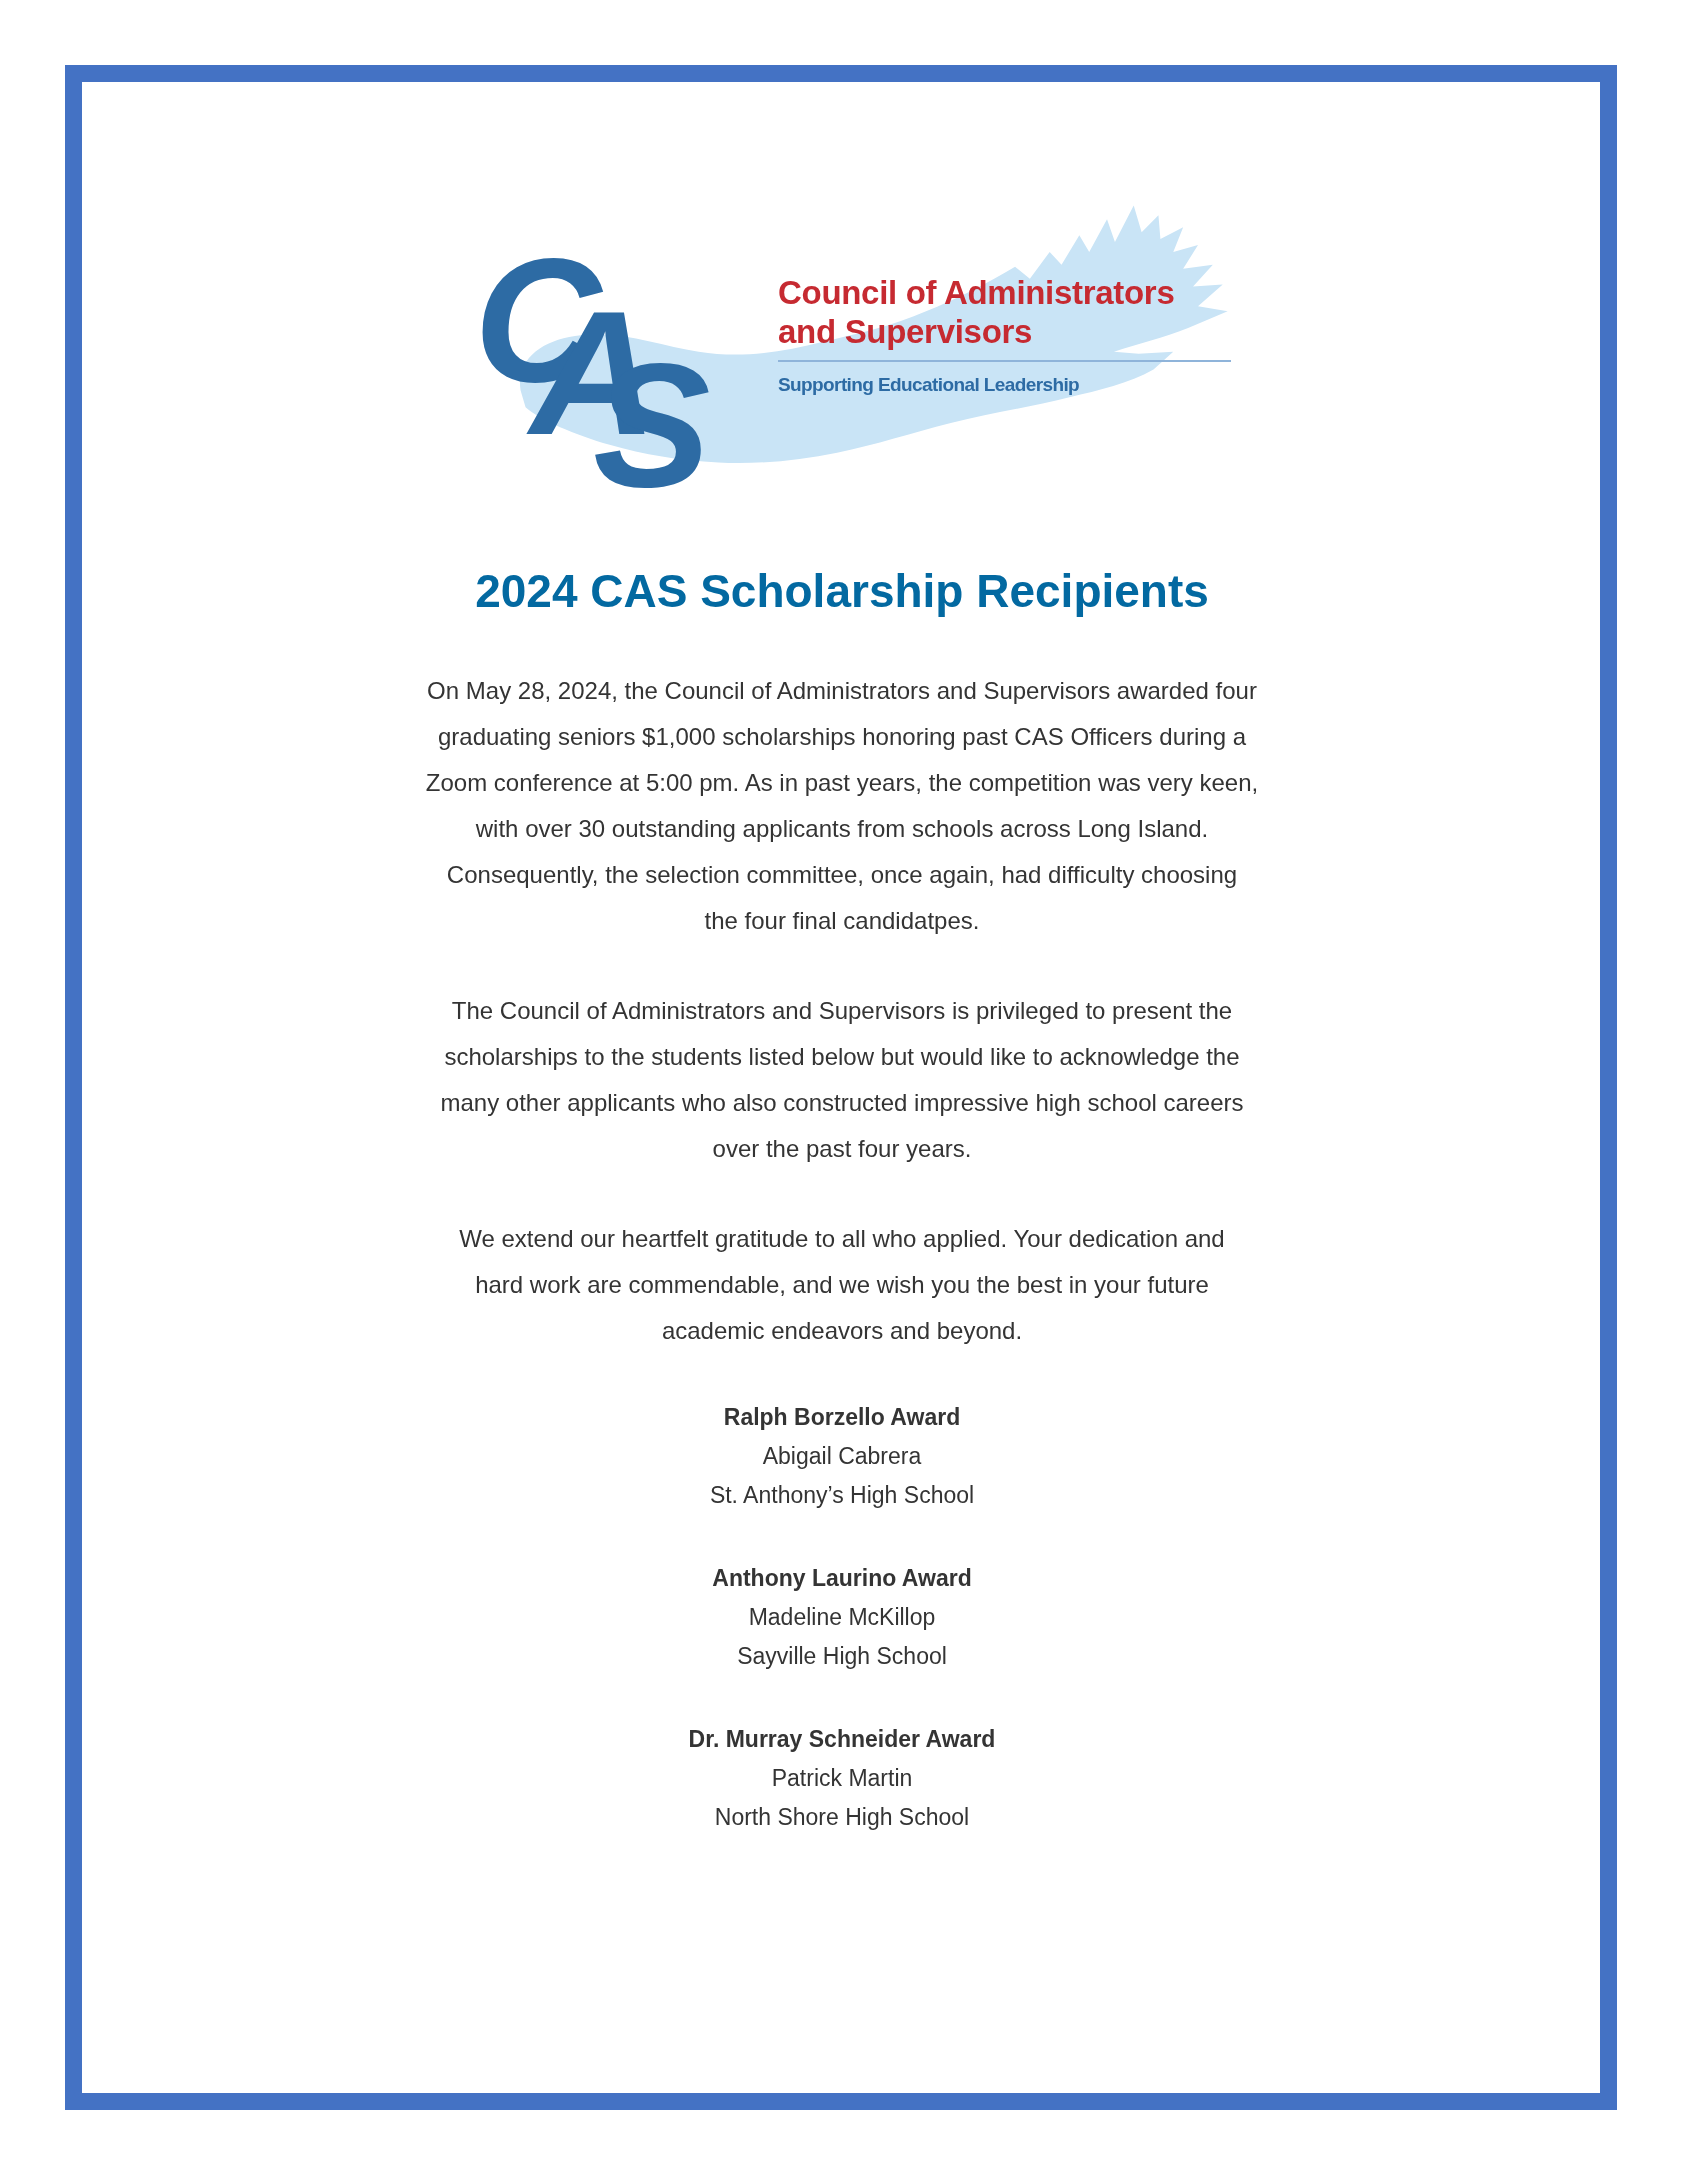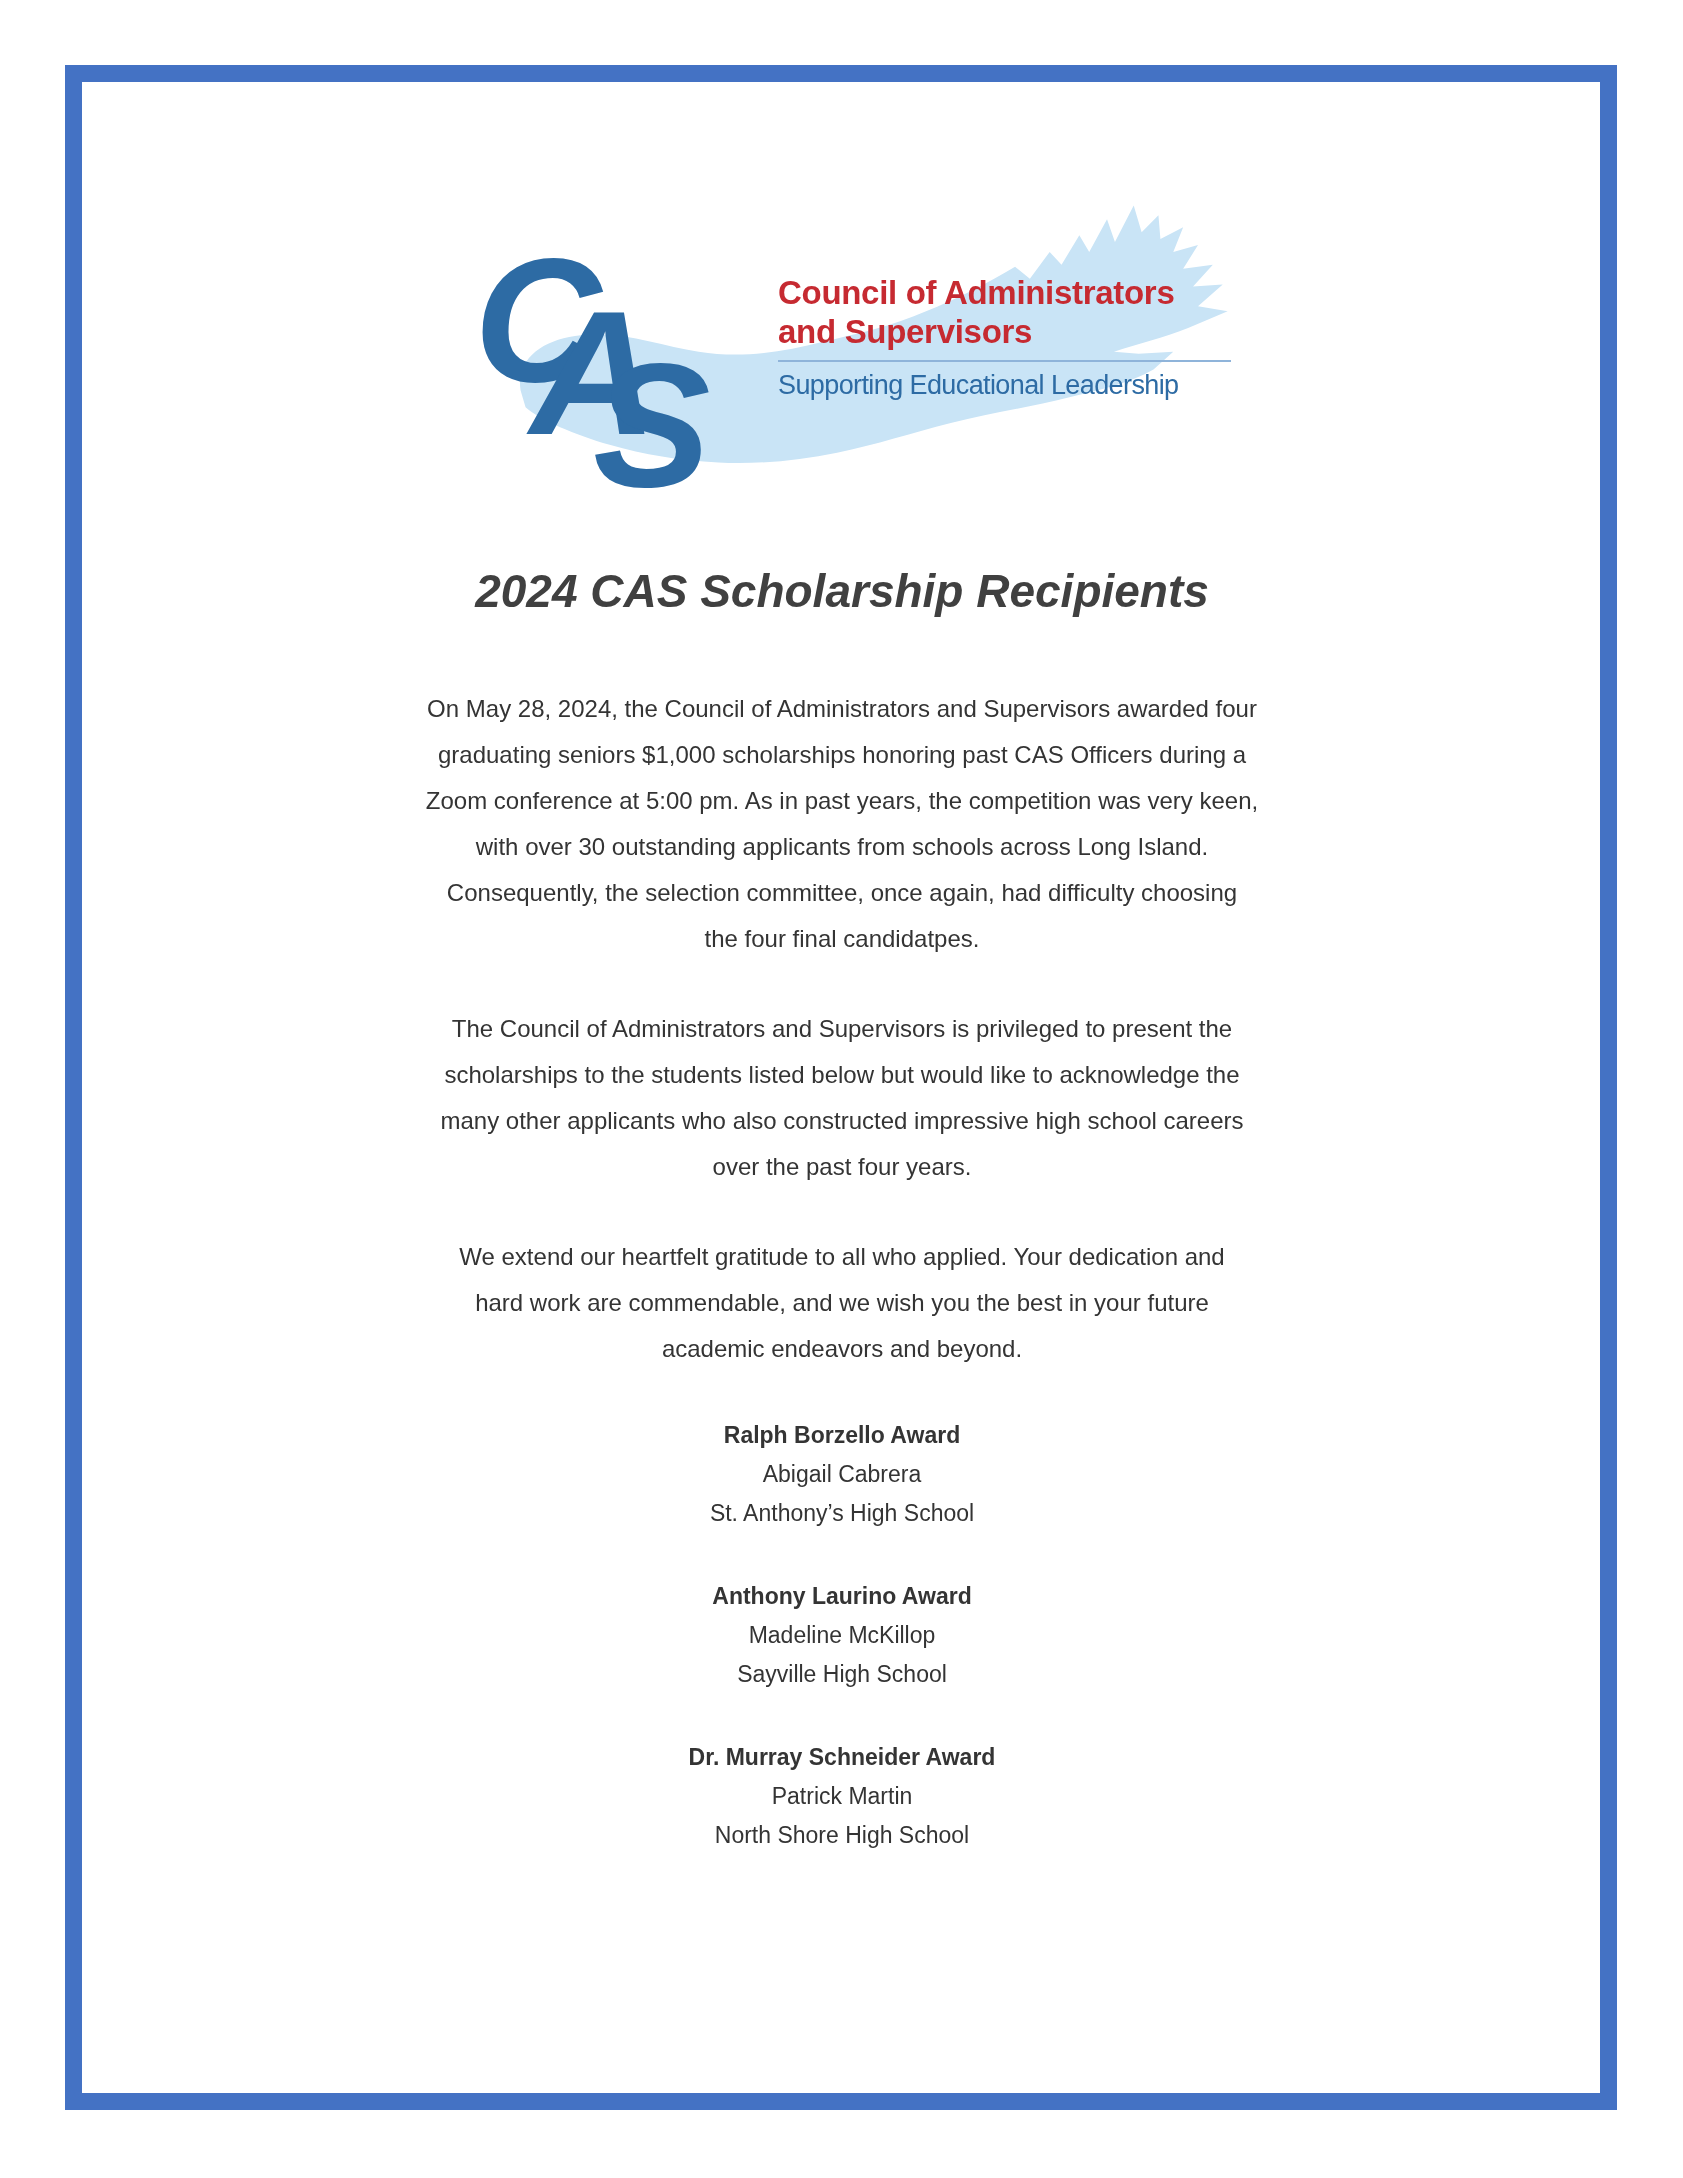--- a/index.html
+++ b/index.html
@@ -67,42 +67,41 @@
     letter-spacing: -0.3px;
   }
   .logo-rule {
     height: 2px;
     background: #8fb4da;
     width: 453px;
     margin: 9px 0 7px;
   }
   .tagline {
     color: #2d6ba4;
-    font-weight: normal;
-    font-size: 27px;
+    font-weight: bold;
+    font-size: 19px;
     line-height: 32px;
     letter-spacing: -0.6px;
   }
 
   
   .doc {
     position: absolute;
     top: 564px;
     left: 149px;
     width: 1386px;
     text-align: center;
     color: #343434;
   }
   .doc h1 {
-    margin: 0 0 68px;
+    margin: 0 0 50px;
     font-size: 46px;
     line-height: 54px;
     font-weight: bold;
-    color: #404040;
-    font-style: italic;
+    color: #0369a1;
   }
   .doc p.para {
     margin: 0 0 44px;
     font-size: 24px;
     line-height: 46px;
     white-space: pre-line;
   }
   .award {
     margin: 0 0 44px;
     font-size: 23px;

